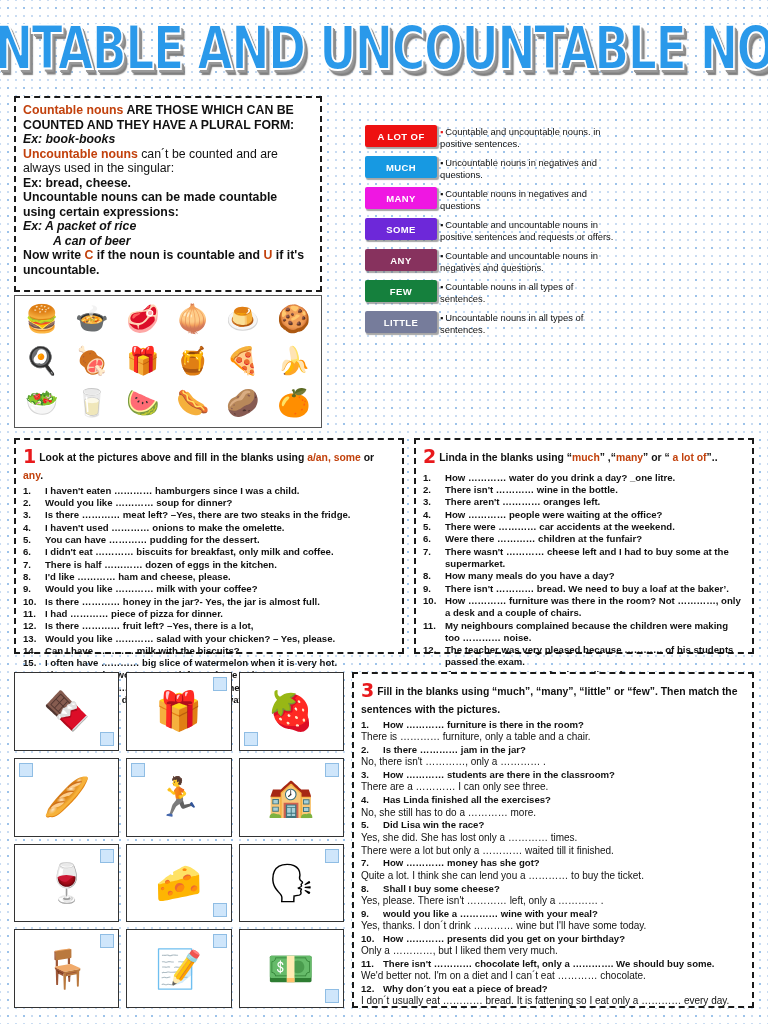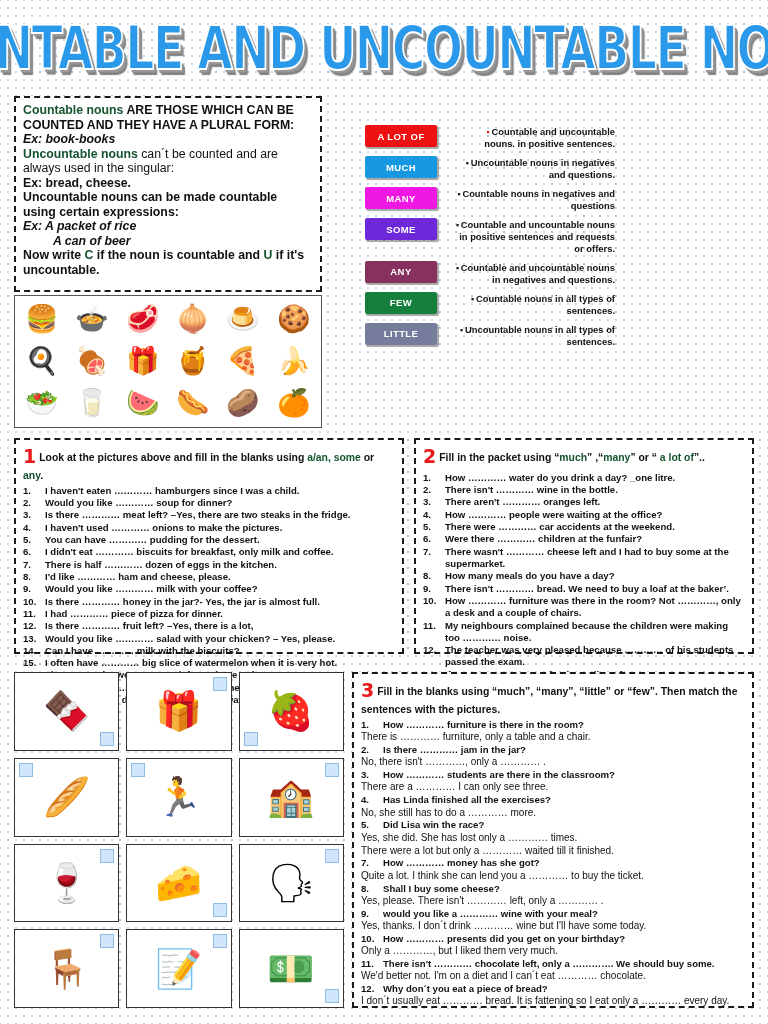--- a/index.html
+++ b/index.html
@@ -45,21 +45,21 @@
   }
   .solidbox {
     position:absolute;
     background:#fff;
     border:1px solid #555;
   }
 
   
   #theory-box { left:14px; top:96px; width:308px; height:196px; padding:5px 7px; }
   #theory-box p { margin:0; line-height:1.18; font-size:12.3px; font-weight:bold; color:#111; }
-  .red   { color:#14532d; }
+  .red   { color:#c2410c; }
   .blue  { color:#2d4ed8; }
   .bluelt{ color:#5566cc; font-weight:normal; }
   .ital  { font-style:italic; }
   .norm  { font-weight:normal; }
 
   
   #food-grid {
     left:14px; top:295px; width:308px; height:133px;
     display:grid; grid-template-columns:repeat(6,1fr); grid-template-rows:repeat(3,1fr);
     padding:2px;
@@ -69,22 +69,22 @@
   
   #legend { position:absolute; left:365px; top:125px; width:250px; }
   .legrow { display:flex; align-items:flex-start; margin-bottom:6px; min-height:22px; }
   .legchip {
     width:72px; flex:0 0 72px; height:22px; border-radius:2px;
     display:flex; align-items:center; justify-content:center;
     color:#fff; font-size:9.5px; font-weight:bold; letter-spacing:.4px;
     box-shadow:1.5px 1.5px 1px rgba(0,0,0,.35);
   }
   .legtxt {
-    margin-left:17px; font-size:9.4px; font-weight:bold; color:#111;
-    line-height:1.25; padding-top:1px;text-align:right;
+    margin-left:3px; font-size:9.4px; font-weight:normal; color:#111;
+    line-height:1.25; padding-top:1px;
   }
   .bullet { font-size:9px; margin-right:2px; }
   .bullet.red { color:#e8191c; }
 
   
   .exbox { padding:5px 7px; }
   #ex1 { left:14px; top:438px; width:390px; height:216px; }
   #ex2 { left:414px; top:438px; width:340px; height:216px; }
   #ex3 { left:352px; top:672px; width:402px; height:336px; }
 
@@ -209,21 +209,21 @@
       <li>
         <span class="n">2.</span>
         <span class="t">Would you like ………… soup for dinner?</span>
       </li>
       <li>
         <span class="n">3.</span>
         <span class="t">Is there ………… meat left? –Yes, there are two steaks in the fridge.</span>
       </li>
       <li>
         <span class="n">4.</span>
-        <span class="t">I haven't used ………… onions to make the pictures.</span>
+        <span class="t">I haven't used ………… onions to make the omelette.</span>
       </li>
       <li>
         <span class="n">5.</span>
         <span class="t">You can have ………… pudding for the dessert.</span>
       </li>
       <li>
         <span class="n">6.</span>
         <span class="t">I didn't eat ………… biscuits for breakfast, only milk and coffee.</span>
       </li>
       <li>
@@ -272,21 +272,21 @@
       </li>
       <li>
         <span class="n">18.</span>
         <span class="t">………… apple a day keeps the doctor away.</span>
       </li>
     </ol>
 </div>
 
 <div class="dashbox exbox" id="ex2">
   <div class="exhead">
-    <span class="exnum">2</span><span>Fill in the packet using “</span><span class="red">much</span><span>” ,“</span><span class="red">many</span><span>” or “ </span><span class="red">a lot of</span><span>”..</span>
+    <span class="exnum">2</span><span>Linda in the blanks using “</span><span class="red">much</span><span>” ,“</span><span class="red">many</span><span>” or “ </span><span class="red">a lot of</span><span>”..</span>
   </div>
   <ol class="exlist" id="ex2-list">
       <li>
         <span class="n">1.</span>
         <span class="t">How ………… water do you drink a day? _one litre.</span>
       </li>
       <li>
         <span class="n">2.</span>
         <span class="t">There isn't ………… wine in the bottle.</span>
       </li>

